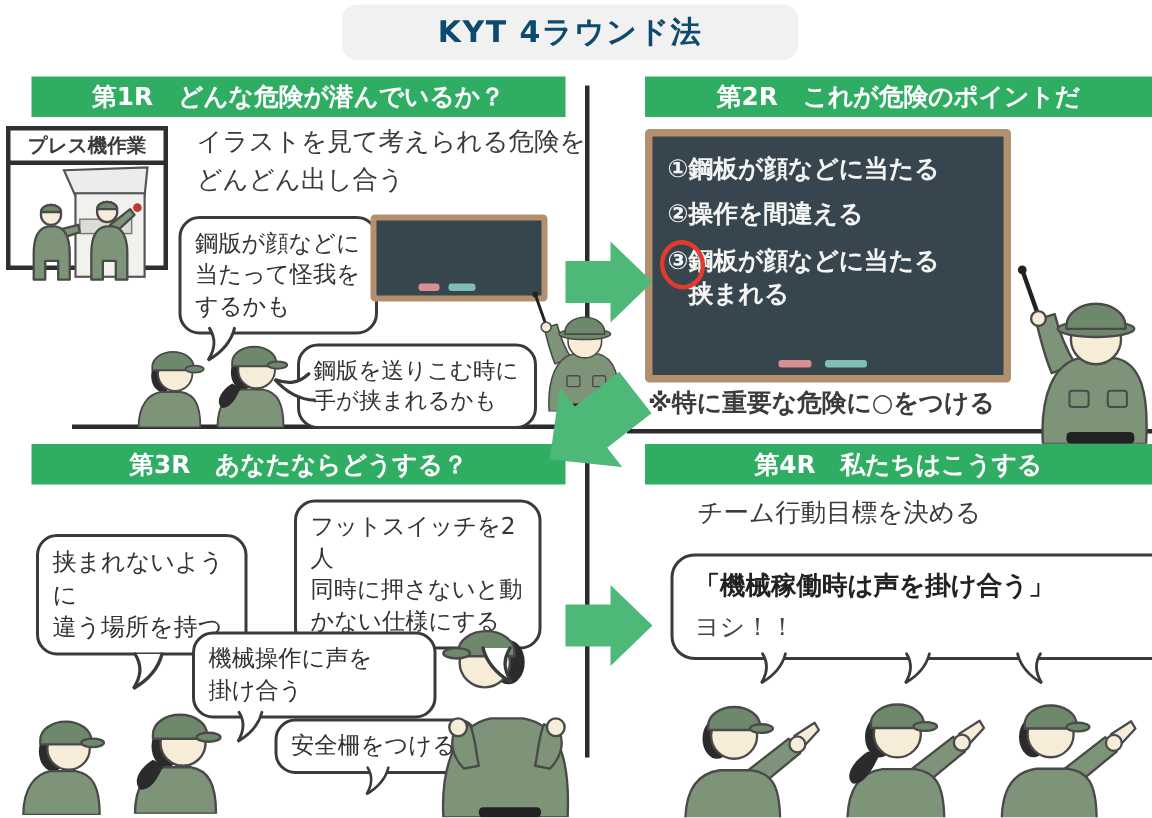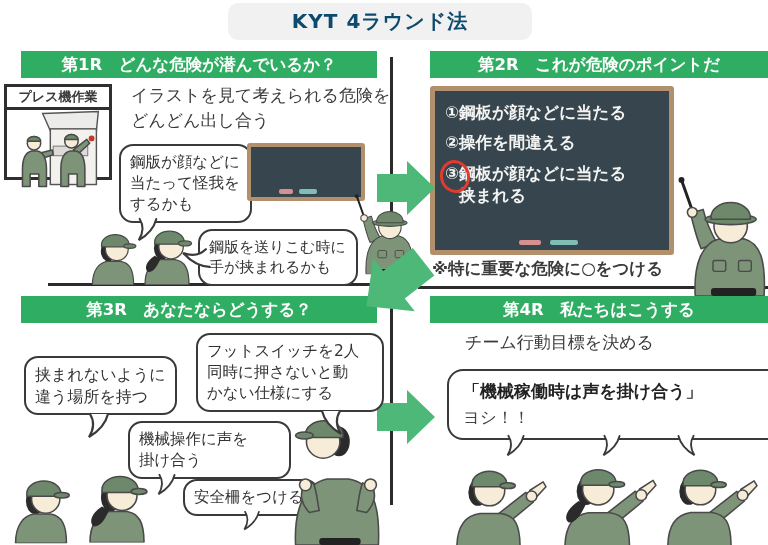--- a/index.html
+++ b/index.html
@@ -36,22 +36,22 @@
     font-weight:bold;font-size:13px;text-align:center;padding:1px 0;white-space:nowrap;}
   .press-ill{position:absolute;left:3px;top:22px;width:96px;height:80px;}
   
   .bubble{
     position:absolute;background:#fff;border:2.5px solid #3a3a3a;border-radius:14px;
     padding:6px 9px;font-size:15.5px;line-height:1.35;color:#333;box-sizing:border-box;
   }
   .bubble .bt{white-space:pre-line;display:block;}
   .b-r1a{left:119px;top:144px;width:133px;}
   .b-r1b{left:198px;top:229px;width:160px;font-size:15px;}
-  .b-r3a{left:24px;top:356px;width:153px;font-size:16px;}
-  .b-r3b{left:196px;top:333px;width:188px;font-size:15.5px;}
+  .b-r3a{left:24px;top:356px;width:141px;font-size:16px;}
+  .b-r3b{left:196px;top:333px;width:165px;font-size:15.5px;}
   .b-r3c{left:128px;top:421px;width:163px;font-size:15.5px;}
   .b-r3d{left:183px;top:479px;width:136px;font-size:15.5px;}
   .b-r4{left:447px;top:369px;width:352px;border-radius:16px;padding:9px 14px;}
   .b-r4 .l1{display:block;font-weight:bold;font-size:17px;color:#222;}
   .b-r4 .l2{display:block;font-size:16.5px;color:#444;margin-top:4px;}
   .tail{position:absolute;width:22px;height:27px;overflow:visible;z-index:3;}
   .tail .tf{fill:#fff;stroke:none;}
   .tail .ts{fill:none;stroke:#3a3a3a;stroke-width:2.2;stroke-linecap:round;}
   
   .board{position:absolute;background:var(--board-bg,#36454e);border:5px solid var(--board-frame,#b2906e);border-radius:3px;box-sizing:border-box;}

